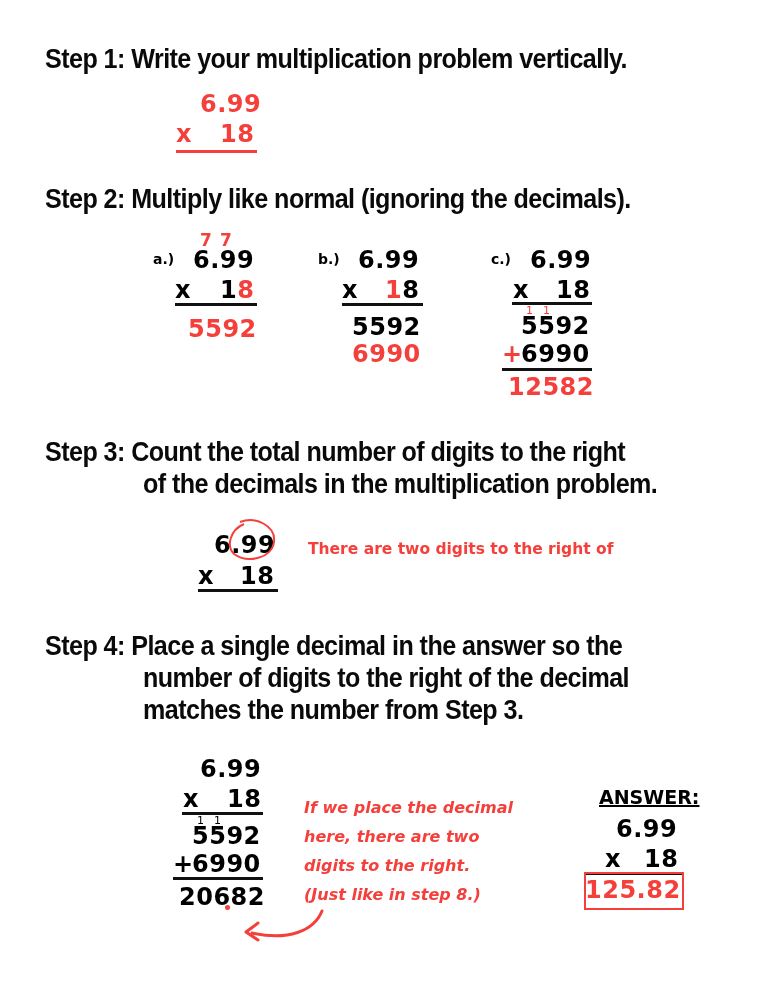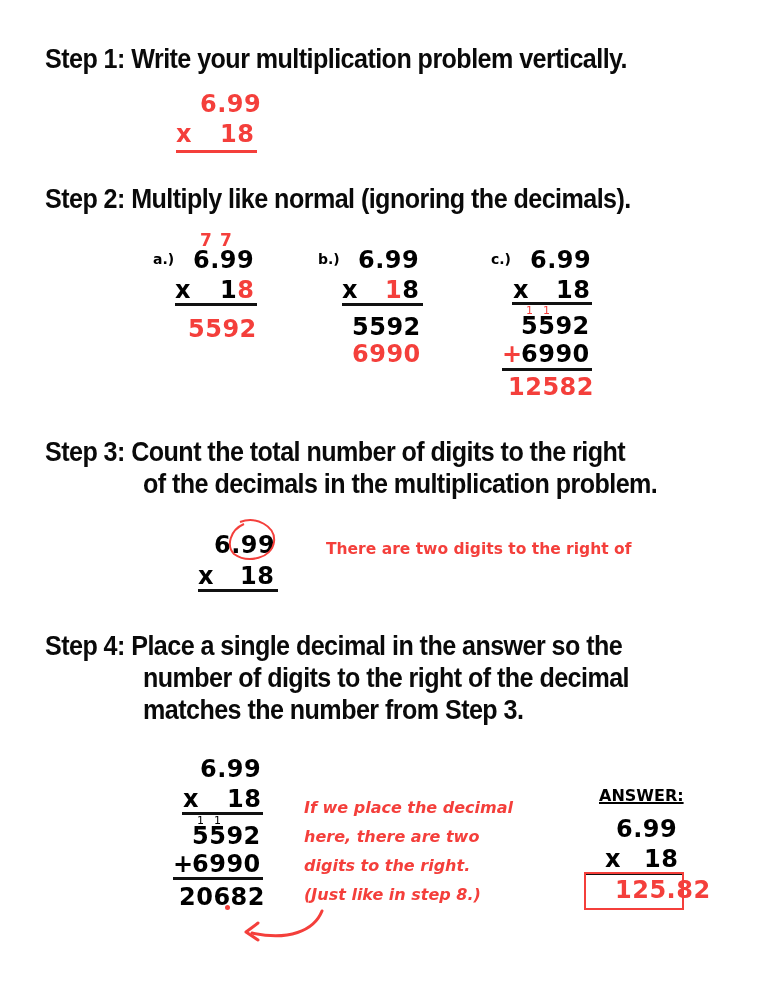--- a/index.html
+++ b/index.html
@@ -13,21 +13,21 @@
     .label { font-family: "DejaVu Sans", sans-serif; font-weight: bold; font-size: 14px; }
     .carry { font-family: "DejaVu Sans", sans-serif; font-size: 11px; font-weight: normal; }
     .carrybig { font-family: "DejaVu Sans", sans-serif; font-size: 17px; font-weight: bold; }
     .line { position: absolute; height: 3px; background: #111; }
     .line.red-line { background: #f43f3b; }
     .note { font-family: "DejaVu Sans", sans-serif; font-weight: bold; font-size: 15.5px;
             color: #f43f3b; line-height: 24px; }
     .note2 { font-family: "DejaVu Sans", sans-serif; font-weight: bold; font-size: 16px;
              color: #f43f3b; line-height: 29px; }
     .answer-box { position: absolute; border: 2px solid #f43f3b; }
-    .answer-label { font-family: "DejaVu Sans", sans-serif; font-weight: bold; font-size: 16px;
+    .answer-label { font-family: "DejaVu Sans", sans-serif; font-weight: bold; font-size: 19px;
                     text-decoration: underline; text-decoration-thickness: 2px; }
   </style>
 </head>
 <body>
 
 <div class="abs heading" style="left:45px; top:44px;">Step 1: Write your multiplication problem vertically.</div>
 <div class="abs num red" style="left:200px; top:90px;">6.99</div>
 <div class="abs num red" style="left:176px; top:120px;">x</div>
 <div class="abs num red" style="left:220px; top:120px;">18</div>
 <div class="line red-line" style="left:176px; top:150px; width:81px;"></div>
@@ -75,21 +75,21 @@
 
 <div>
   <div class="abs num" style="left:214px; top:531px;"><span>6</span><span>.99</span></div>
   <svg class="abs" style="left:226px; top:518px;" width="52" height="46" viewBox="0 0 52 46">
     <path d="M14 4 C 30 -2, 50 8, 48 24 C 46 40, 22 46, 8 36 C 0 28, 4 12, 18 6" fill="none" stroke="#f43f3b" stroke-width="2"></path>
   </svg>
   <div class="abs num" style="left:198px; top:562px;">x</div>
   <div class="abs num" style="left:240px; top:562px;">18</div>
   <div class="line" style="left:198px; top:589px; width:80px;"></div>
 </div>
-<div class="abs note" style="left:326px; top:537px;">
+<div class="abs note" style="left:308px; top:537px;">
   <div>There are two digits to the right of</div>
 </div>
 
 <div class="abs heading" style="left:45px; top:631px;">Step 4: Place a single decimal in the answer so the</div>
 <div class="abs heading" style="left:143px; top:663px;">number of digits to the right of the decimal</div>
 <div class="abs heading" style="left:143px; top:695px;">matches the number from Step 3.</div>
 
 <div>
   <div class="abs num" style="left:200px; top:755px;">6.99</div>
   <div class="abs num" style="left:183px; top:785px;">x</div>
@@ -116,14 +116,14 @@
   <div>(Just like in step 8.)</div>
 </div>
 
 <div>
   <div class="abs answer-label" style="left:599px; top:786px;">ANSWER:</div>
   <div class="abs num" style="left:616px; top:815px;">6.99</div>
   <div class="abs num" style="left:605px; top:845px;">x</div>
   <div class="abs num" style="left:644px; top:845px;">18</div>
   <div class="line" style="left:584px; top:872px; width:100px;"></div>
   <div class="answer-box" style="left:584px; top:872px; width:96px; height:34px;"></div>
-  <div class="abs num red" style="left:615px; top:876px;">125.82</div>
+  <div class="abs num red" style="left:585px; top:876px;">125.82</div>
 </div>
 
 </body></html>

